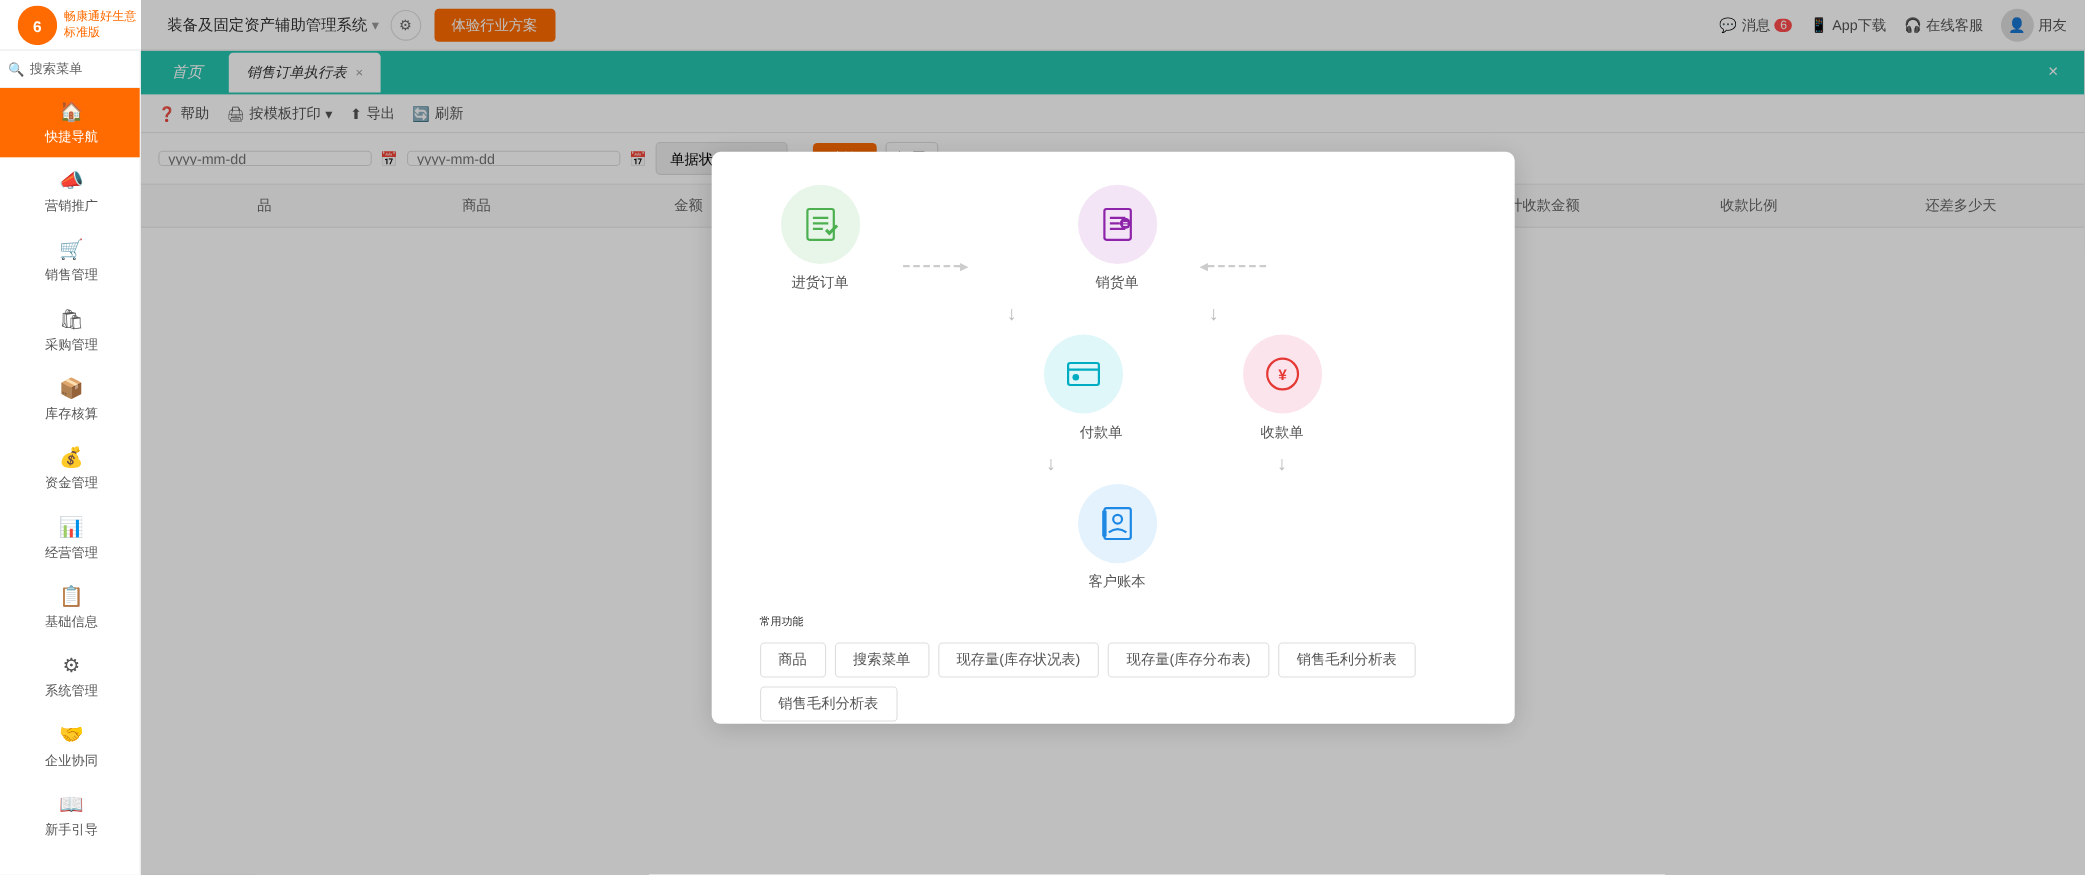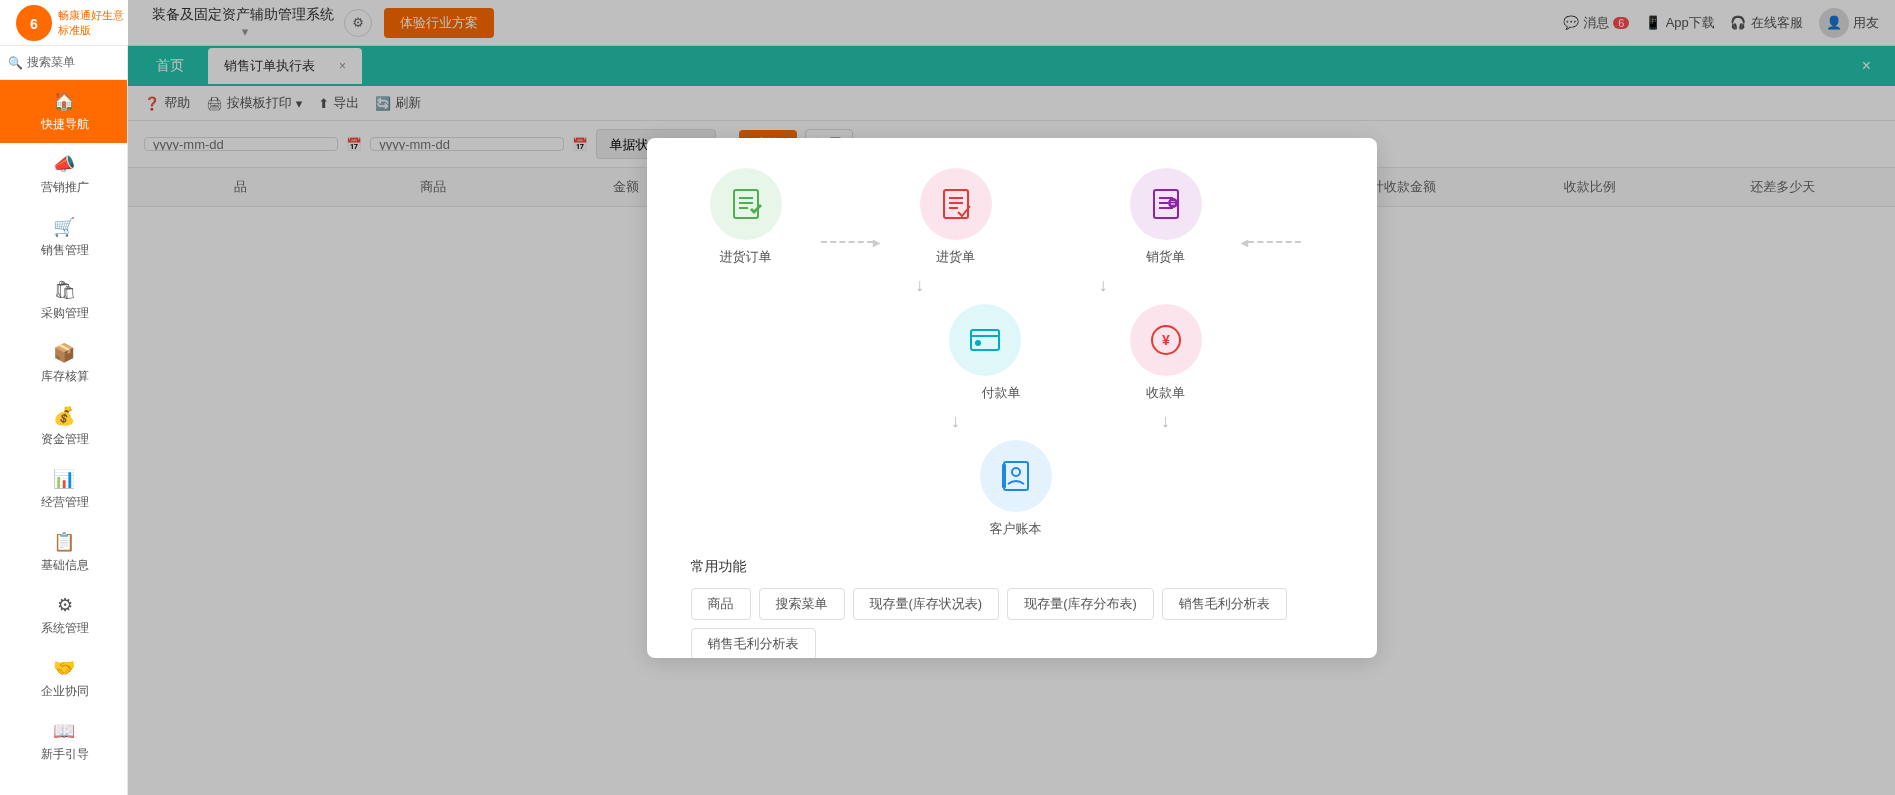--- a/index.html
+++ b/index.html
@@ -4,45 +4,45 @@
   <style>
     * { box-sizing: border-box; margin: 0; padding: 0; }
     body { font-family: 'Microsoft YaHei', Arial, sans-serif; font-size: 13px; background: #f5f5f5; overflow: hidden; }
 
     
     .app-wrapper { display: flex; flex-direction: column; height: 795px; width: 1895px; }
     .top-bar { height: 46px; background: #fff; display: flex; align-items: center; padding: 0 16px; border-bottom: 1px solid #e8e8e8; flex-shrink: 0; }
     .main-area { display: flex; flex: 1; overflow: hidden; }
     .sidebar { width: 128px; background: #fff; border-right: 1px solid #e8e8e8; flex-shrink: 0; display: flex; flex-direction: column; }
     .content-area { flex: 1; display: flex; flex-direction: column; overflow: hidden; }
-    .tab-bar { height: 40px; background: #26c6b0; display: flex; align-items: center; padding: 0 8px; flex-shrink: 0; }
+    .tab-bar { height: 40px; background: #26c6b0; display: flex; align-items: center; padding: 0 8px; flex-shrink: 0; font-style: italic; }
 
     
     .logo-area { display: flex; align-items: center; width: 128px; flex-shrink: 0; }
     .logo-icon { width: 36px; height: 36px; margin-right: 6px; }
     .logo-text { font-size: 11px; color: #ff6b00; line-height: 1.3; }
-    .system-title { display: flex; align-items: center; margin-left: 8px; flex-direction: column; }
+    .system-title { display: flex; align-items: center; margin-left: 8px; }
     .system-name { font-size: 14px; color: #333; font-weight: 500; }
     .system-dropdown { color: #999; margin-left: 4px; cursor: pointer; }
     .gear-btn { width: 28px; height: 28px; border-radius: 50%; border: 1px solid #ddd; display: flex; align-items: center; justify-content: center; margin-left: 10px; cursor: pointer; color: #666; }
     .trial-btn { background: #ff6b00; color: #fff; border: none; padding: 6px 16px; border-radius: 4px; cursor: pointer; font-size: 13px; margin-left: 12px; }
     .top-right { margin-left: auto; display: flex; align-items: center; gap: 16px; }
     .top-icon-group { display: flex; align-items: center; gap: 4px; color: #555; font-size: 13px; cursor: pointer; }
     .badge { background: #ff4d4f; color: #fff; border-radius: 10px; padding: 0 5px; font-size: 11px; }
     .user-avatar { width: 30px; height: 30px; border-radius: 50%; background: #ddd; display: flex; align-items: center; justify-content: center; color: #999; }
 
     
     .sidebar-search { padding: 8px; border-bottom: 1px solid #f0f0f0; display: flex; align-items: center; gap: 4px; color: #666; cursor: pointer; font-size: 12px; }
     .sidebar-item { padding: 10px 0; display: flex; flex-direction: column; align-items: center; gap: 4px; cursor: pointer; color: #555; font-size: 12px; border-left: 3px solid transparent; }
     .sidebar-item-icon { font-size: 18px; }
     .sidebar-item-first { background: #ff6b00; color: #fff; border-left: 3px solid transparent; padding: 10px 0; display: flex; flex-direction: column; align-items: center; gap: 4px; cursor: pointer; font-size: 12px; }
 
     
     .tab-home { padding: 0 20px; height: 40px; display: flex; align-items: center; color: #fff; font-size: 14px; cursor: pointer; }
-    .tab-item { height: 36px; background: #fff; border-radius: 4px 4px 0 0; padding: 0 16px; display: flex; align-items: center; gap: 24px; color: #333; font-size: 13px; cursor: pointer; margin-left: 4px; text-align: center; }
+    .tab-item { height: 36px; background: #fff; border-radius: 4px 4px 0 0; padding: 0 16px; display: flex; align-items: center; gap: 8px; color: #333; font-size: 13px; cursor: pointer; margin-left: 4px; text-align: center; }
     .tab-close { color: #999; font-size: 12px; cursor: pointer; }
     .tab-close-main { margin-left: auto; color: #fff; font-size: 16px; cursor: pointer; padding: 0 16px; }
 
     
     .page-toolbar { background: #fff; padding: 8px 16px; display: flex; align-items: center; gap: 16px; border-bottom: 1px solid #e8e8e8; flex-shrink: 0; }
     .toolbar-action { display: flex; align-items: center; gap: 4px; color: #555; font-size: 13px; cursor: pointer; }
 
     
     .filter-bar { background: #fff; padding: 8px 16px; display: flex; align-items: center; gap: 8px; border-bottom: 1px solid #e8e8e8; flex-shrink: 0; flex-wrap: wrap; }
     .filter-input { border: 1px solid #ddd; border-radius: 4px; padding: 4px 8px; font-size: 13px; height: 14px; }
@@ -66,21 +66,21 @@
     .circle-red { background: #fce4ec; }
     .circle-purple { background: #f3e5f5; }
     .circle-orange { background: #fff3e0; }
     .circle-teal { background: #e0f7fa; }
     .circle-pink { background: #fce4ec; }
     .circle-amber { background: #fff8e1; }
     .circle-blue { background: #e3f2fd; }
 
     
     .common-funcs { padding: 10px 20px; }
-    .common-title { font-size: 14px; color: #333; margin-bottom: 12px; }
+    .common-title { font-size: 10px; color: #333; margin-bottom: 12px; }
     .func-buttons { display: flex; flex-wrap: wrap; gap: 8px; margin-bottom: 8px; }
     .func-btn { border: 1px solid #ddd; background: #fff; padding: 6px 16px; border-radius: 4px; cursor: pointer; color: #555; font-size: 13px; }
 
     .arrow-down-text { color: #bbb; font-size: 18px; line-height: 1; }
   </style>
 </head>
 <body>
 
 <div class="app-wrapper">
 
@@ -261,32 +261,20 @@
             </svg>
           </div>
           <div class="flow-label">进货订单</div>
         </div>
 
         <div style="display:flex; align-items:center; padding-bottom:28px; width:60px;">
           <div style="flex:1; border-top:2px dashed #ccc;"></div>
           <span style="color:#ccc; font-size:10px;">▶</span>
         </div>
 
-        <div class="flow-node" style="width:150px;">
-          <div class="flow-circle circle-red" style="background:#fce4ec;">
-            <svg width="40" height="40" viewBox="0 0 40 40">
-              <rect x="8" y="6" width="24" height="28" rx="2" fill="none" stroke="#e53935" stroke-width="2"></rect>
-              <line x1="13" y1="14" x2="27" y2="14" stroke="#e53935" stroke-width="2"></line>
-              <line x1="13" y1="19" x2="27" y2="19" stroke="#e53935" stroke-width="2"></line>
-              <line x1="13" y1="24" x2="22" y2="24" stroke="#e53935" stroke-width="2"></line>
-              <polyline points="22,28 26,32 34,22" fill="none" stroke="#e53935" stroke-width="2"></polyline>
-            </svg>
-          </div>
-          <div class="flow-label">进货单</div>
-        </div>
 
         <div style="width:60px;"></div>
 
         <div class="flow-node" style="width:150px;">
           <div class="flow-circle circle-purple" style="background:#f3e5f5;">
             <svg width="40" height="40" viewBox="0 0 40 40">
               <rect x="8" y="6" width="24" height="28" rx="2" fill="none" stroke="#8e24aa" stroke-width="2"></rect>
               <line x1="13" y1="14" x2="27" y2="14" stroke="#8e24aa" stroke-width="2"></line>
               <line x1="13" y1="19" x2="22" y2="19" stroke="#8e24aa" stroke-width="2"></line>
               <line x1="13" y1="24" x2="27" y2="24" stroke="#8e24aa" stroke-width="2"></line>

